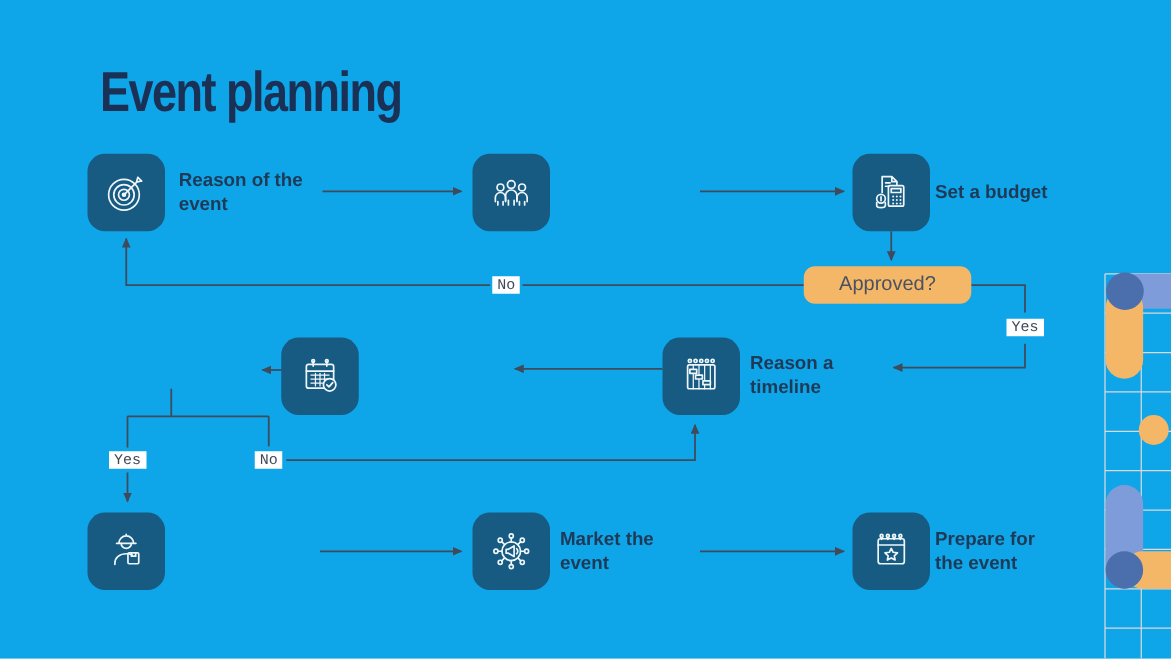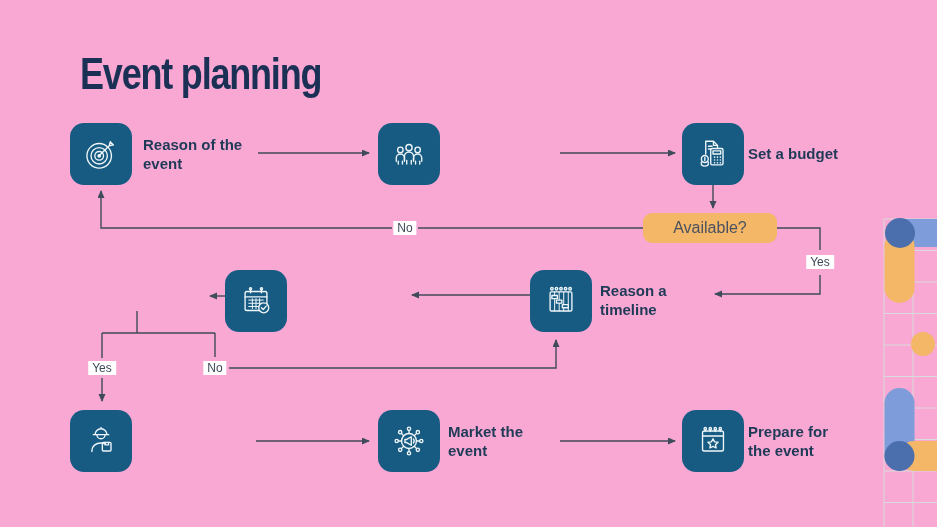--- a/index.html
+++ b/index.html
@@ -1,17 +1,17 @@
 <!DOCTYPE html>
 <html><head>
 <meta charset="utf-8">
 <style>
   html,body{margin:0;padding:0;background:#ffffff;}
   .stage{
-    position:relative;width:937px;height:527px;overflow:hidden;background:#f9a8d4;
+    position:relative;width:937px;height:527px;overflow:hidden;background:#0ea5e9;
     font-family:"Liberation Sans",sans-serif;
   }
   .title{
     position:absolute;left:80px;top:48px;margin:0;
     font-size:45px;font-weight:bold;color:#1A3055;letter-spacing:-1.5px;
     transform:scaleX(0.8);transform-origin:left top;white-space:nowrap;
   }
   .overlay{position:absolute;left:0;top:0;width:937px;height:527px;z-index:1;}
   .icon-box{
     position:absolute;width:62px;height:62px;border-radius:14px;background:#175B82;
@@ -21,21 +21,21 @@
     position:absolute;z-index:2;font-size:15px;font-weight:bold;color:#1E3A56;
     line-height:19px;white-space:pre-line;
   }
   .decision{
     position:absolute;z-index:2;background:#F4B667;border-radius:9px;
     display:flex;align-items:center;justify-content:center;
     font-size:16px;color:#4A5260;
   }
   .edge-label{
     position:absolute;z-index:3;font-size:12px;color:#3E4A59;background:#ffffff;
-    padding:0 4px;transform:translate(-50%,-50%);
+    padding:0 4px;transform:translate(-50%,-50%);font-family:Liberation Mono, monospace;
   }
   .icon{stroke:#EFF6FA;fill:none;stroke-width:1.5;stroke-linecap:round;stroke-linejoin:round;}
 </style>
 </head>
 <body>
 
 <div class="stage">
 
   <h1 class="title">Event planning</h1>
 
@@ -119,21 +119,21 @@
           <circle cx="30.1" cy="31.7" r="0.9"></circle>
       </g>
       <circle cx="13" cy="27.5" r="3.8"></circle>
         <path d="M13 25.8 v3.4"></path>
       <path d="M9.2 30.8 v2.6 c0 1 1.7 1.9 3.8 1.9 2.1 0 3.8-.9 3.8-1.9 v-2.6"></path>
     </svg>
   </div>
   <div class="node-label" style="left:748px;top:144px">Set a budget</div>
 
   <div class="decision" style="left:643px;top:213px;width:134px;height:30px">
-    <span>Available?</span>
+    <span>Approved?</span>
   </div>
 
 
   <div class="icon-box" style="left:225px;top:270px">
     <svg class="icon" width="40" height="40" viewBox="0 0 44 44">
       <rect x="10" y="11.5" width="24" height="21" rx="2"></rect>
       <path d="M10 17.5 h24 M16 9 v4 M28 9 v4"></path>
       <circle cx="16" cy="8.5" r="1.2"></circle>
         <circle cx="28" cy="8.5" r="1.2"></circle>
       <path d="M14 21 h16 M14 24.5 h16 M14 28 h12 M18 19.5 v11 M22 19.5 v11 M26 19.5 v8" stroke-width="1.1"></path>

